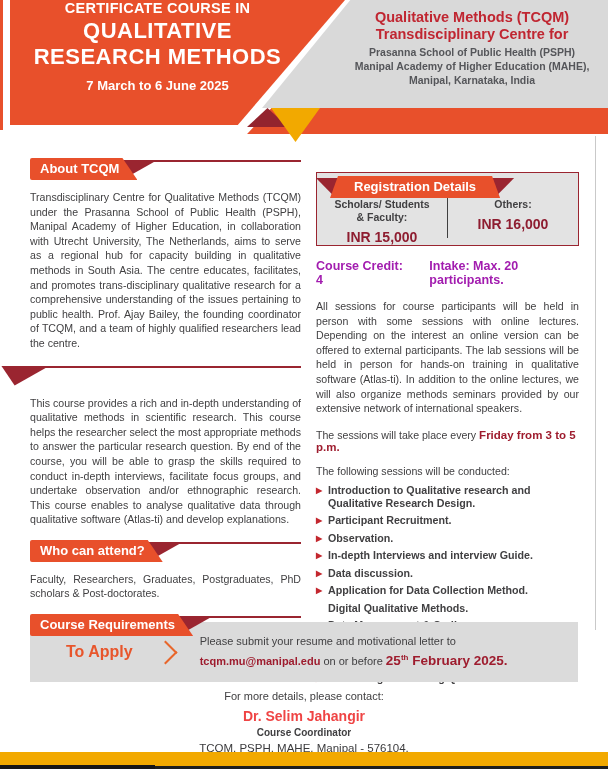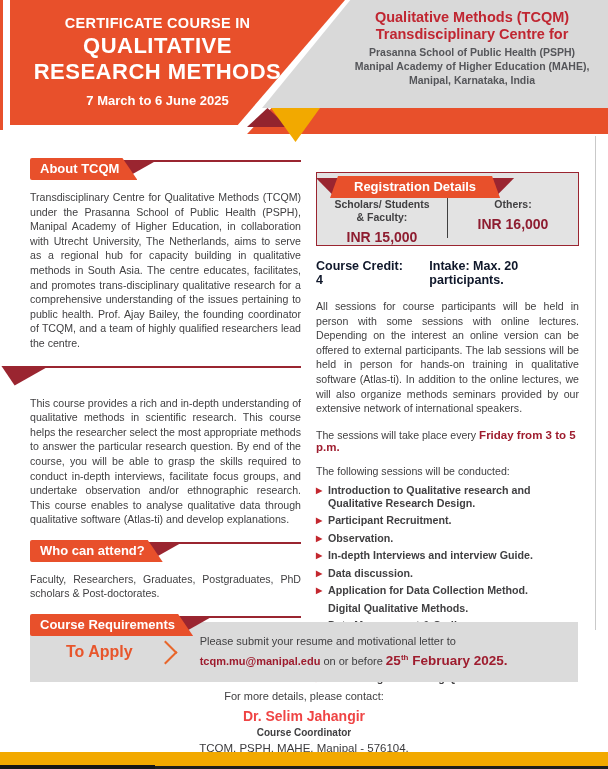--- a/index.html
+++ b/index.html
@@ -7,21 +7,21 @@
     width:608px;height:769px;position:relative;overflow:hidden;
     background:#ffffff;
     font-family:"Liberation Sans", sans-serif;
     color:#414042;
     -webkit-font-smoothing:antialiased;
   }
   
   .red-strip{position:absolute;left:0;top:0;width:3px;height:130px;background:#E8502B;}
   .hdr-left{position:absolute;left:10px;top:0;width:335px;height:125px;background:#E8502B;
     clip-path:polygon(0 0,100% 0,68% 100%,0 100%);z-index:4;}
-  .hdr-left-inner{width:295px;text-align:center;padding-top:15px;color:#fff;}
+  .hdr-left-inner{width:295px;text-align:center;color:#fff;}
   .eyebrow{font-size:14.5px;font-weight:bold;letter-spacing:.3px;}
   .big-title{font-size:22px;font-weight:bold;letter-spacing:.5px;line-height:1.02;margin-top:4px;}
   .hdr-dates{font-size:13px;font-weight:bold;margin-top:9px;}
   .hdr-right{position:absolute;left:255px;top:0;width:353px;height:108px;background:#D9D9D9;
     clip-path:polygon(27% 0,100% 0,100% 100%,2% 100%);z-index:1;}
   .hdr-right-inner{position:absolute;left:85px;right:4px;top:9px;text-align:center;}
   .org-title{color:#C02631;font-weight:bold;font-size:14.5px;line-height:1.18;}
   .org-sub{color:#55565A;font-weight:bold;font-size:10.5px;line-height:1.3;margin-top:3px;}
   .hdr-band{position:absolute;left:232px;top:108px;width:376px;height:26px;background:#E8502B;
     clip-path:polygon(10.5% 0,100% 0,100% 100%,4% 100%);z-index:1;}
@@ -48,21 +48,21 @@
   .reg-tail{width:36px;height:19px;background:#9A2530;margin-top:2px;}
   .tail-left{clip-path:polygon(0 0,100% 0,100% 100%,52% 100%);margin-right:-22px;}
   .tail-right{clip-path:polygon(0 0,100% 0,48% 100%,0 100%);margin-left:-22px;}
   .reg-box{position:relative;z-index:2;background:#E8502B;color:#fff;font-weight:bold;font-size:13px;
     padding:3px 24px 4px 24px;clip-path:polygon(8px 0,calc(100% - 8px) 0,100% 100%,0 100%);white-space:nowrap;}
   .reg-panel{background:#E3E3E3;border:1px solid #9A2530;height:60px;display:flex;align-items:stretch;padding-top:12px;}
   .reg-col{flex:1;text-align:center;display:flex;flex-direction:column;justify-content:center;}
   .reg-divider{width:1px;background:#3F3F3F;align-self:center;height:46px;}
   .reg-label{font-size:10.5px;font-weight:bold;color:#414042;line-height:1.25;padding:0 14px;}
   .reg-value{font-size:14px;font-weight:bold;color:#8E1D30;margin-top:5px;}
-  .credit-row{display:flex;gap:26px;margin-top:13px;font-size:12.5px;font-weight:bold;color:#0f172a;}
+  .credit-row{display:flex;gap:26px;margin-top:13px;font-size:12.5px;font-weight:bold;color:#a21caf;}
   .friday-line{font-size:10.6px;margin:0 0 12px 0;}
   .friday-bold{font-weight:bold;color:#9E1C2E;font-size:11.5px;}
   .sessions-intro{font-size:10.6px;margin:0 0 7px 0;}
   .session-item{display:flex;align-items:flex-start;margin-bottom:4.5px;font-size:10.7px;font-weight:bold;line-height:13px;color:#414042;}
   .bullet{color:#C3272E;font-size:8px;line-height:13px;width:12px;flex:0 0 12px;}
   .no-bullet .bullet{visibility:hidden;}
   
   .apply-box{position:absolute;left:30px;top:622px;width:548px;height:60px;background:#DBDBDB;
     display:flex;align-items:center;}
   .apply-label{margin-left:36px;color:#E8552B;font-weight:bold;font-size:16px;white-space:nowrap;}

